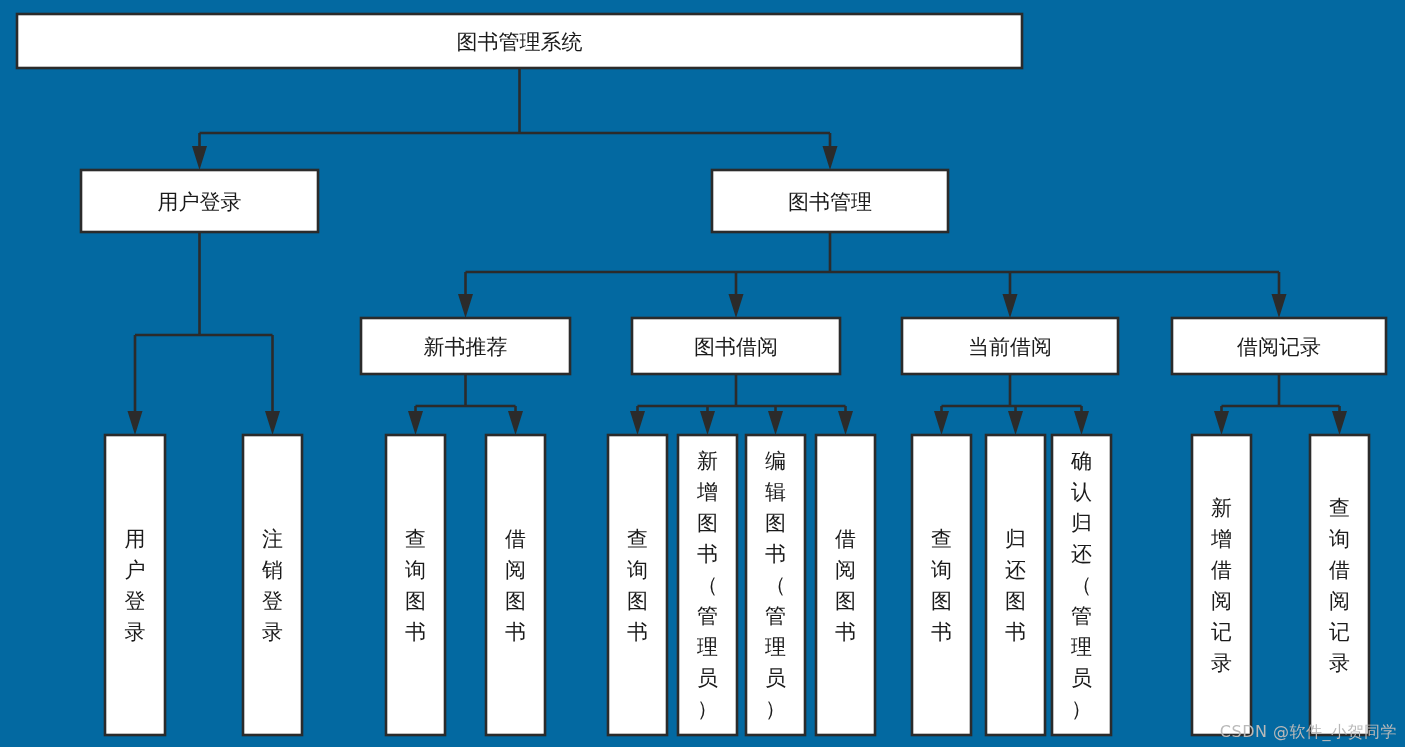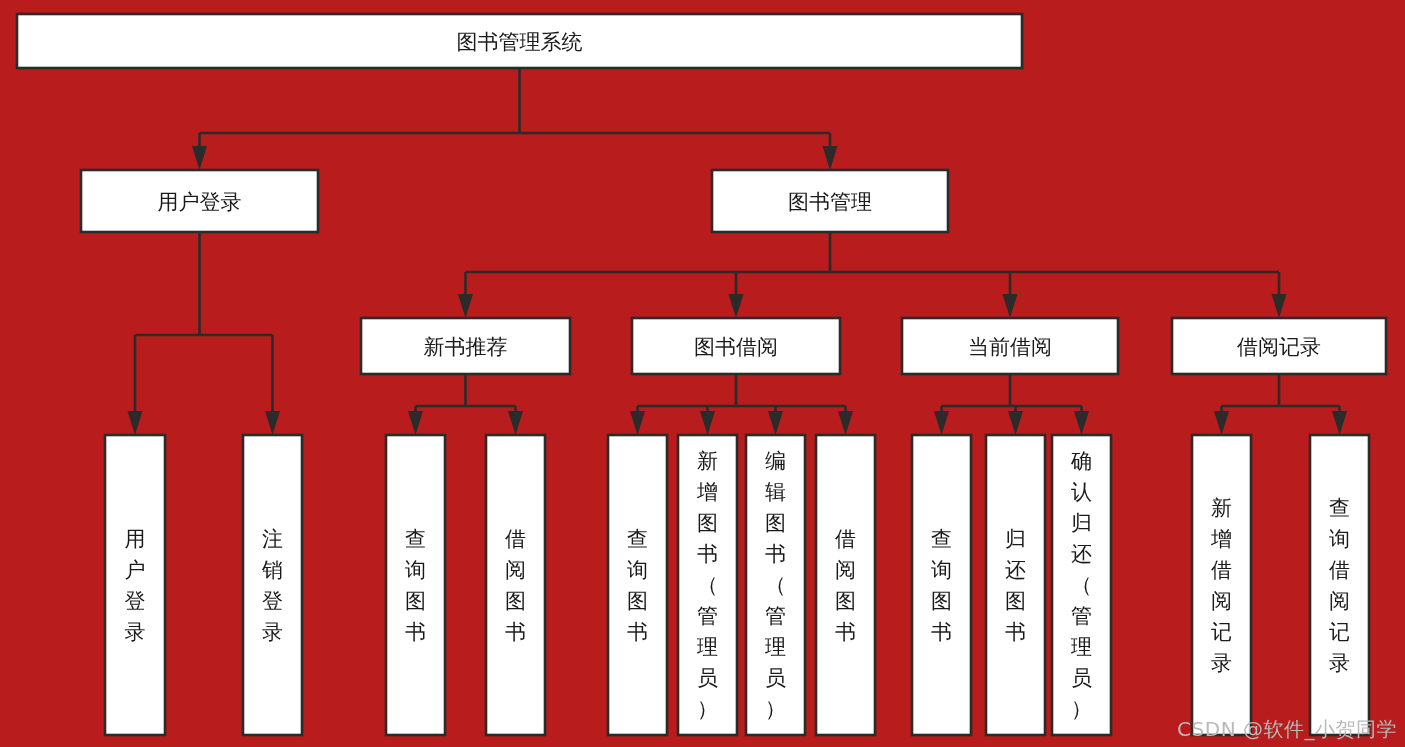--- a/index.html
+++ b/index.html
@@ -11,21 +11,21 @@
   body {
     width: 1405px;
     height: 747px;
     overflow: hidden;
     font-family: "DejaVu Sans", "Liberation Sans", sans-serif;
   }
   #diagram-root {
     position: relative;
     width: 1405px;
     height: 747px;
-    background: #b91c1c;
+    background: #0369a1;
   }
   svg#diagram-svg {
     position: absolute;
     left: 0;
     top: 0;
     width: 1405px;
     height: 747px;
     display: block;
   }
   .node-box {
@@ -55,21 +55,21 @@
     font-family: "DejaVu Sans", "Liberation Sans", sans-serif;
     font-size: 21px;
     text-anchor: middle;
     dominant-baseline: central;
   }
   .watermark-text {
     position: absolute;
     right: 8px;
     bottom: 4px;
     font-family: "DejaVu Sans", "Liberation Sans", sans-serif;
-    font-size: 20px;
+    font-size: 16px;
     color: #b9b9b9;
     white-space: nowrap;
     letter-spacing: 0.5px;
   }
 </style>
 </head>
 <body>
 
 <div id="diagram-root">
 

